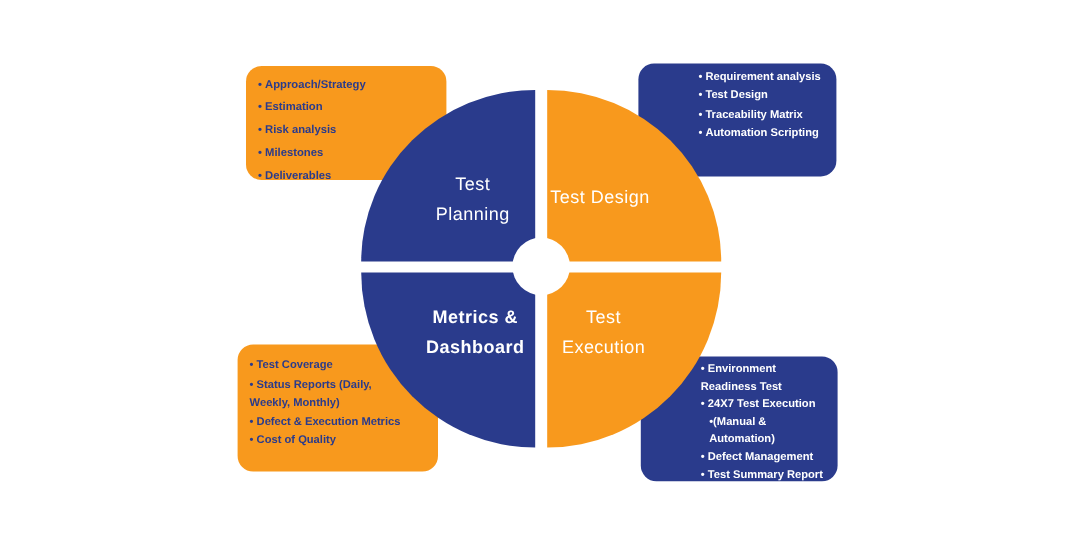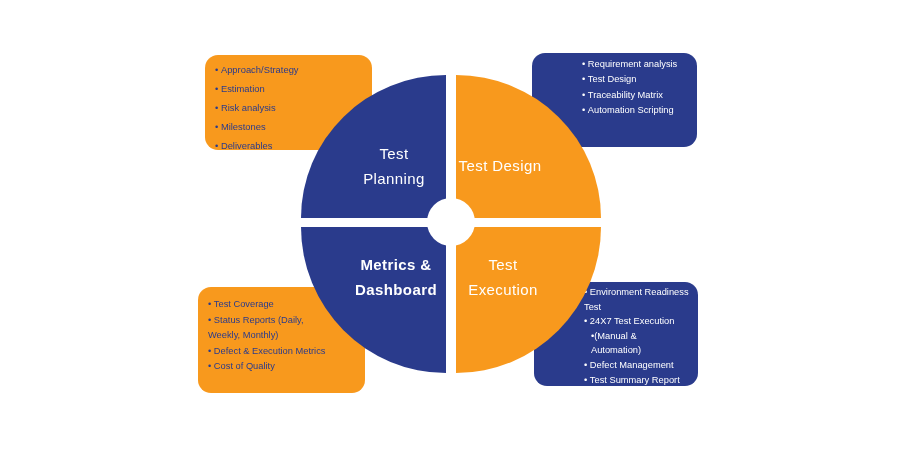--- a/index.html
+++ b/index.html
@@ -12,21 +12,21 @@
   body{
     width:900px;height:450px;background:var(--white);
     font-family:"Liberation Sans", sans-serif;
     overflow:hidden;
   }
   .stage{position:relative;width:900px;height:450px;background:var(--white);}
 
   
   .infobox{
     position:absolute;border-radius:13px;
-    font-weight:normal;z-index:1;
+    font-weight:bold;z-index:1;
   }
   .infobox .li{margin:0;}
   .infobox .li::before{content:"\2022\00a0 ";}
   .infobox .li.sub::before{content:"\2022";}
   .infobox .li.sub{margin-left:7px;margin-right:16px;}
 
   .box-planning{
     left:205px;top:55px;width:167px;height:95px;
     background:var(--orange);color:var(--blue);
     padding:5px 6px 0 10px;font-size:9.4px;line-height:19px;
@@ -35,21 +35,21 @@
     left:532px;top:53px;width:165px;height:94px;
     background:var(--blue);color:var(--white);
     padding:4px 8px 0 50px;font-size:9.3px;line-height:15.3px;
   }
   .box-metrics{
     left:198px;top:287px;width:167px;height:106px;
     background:var(--orange);color:var(--blue);
     padding:10px 29px 0 10px;font-size:9.3px;line-height:15.5px;
   }
   .box-execution{
-    left:534px;top:282px;width:164px;height:104px;
+    left:534px;top:297px;width:164px;height:104px;
     background:var(--blue);color:var(--white);
     padding:3px 5px 0 50px;font-size:9.3px;line-height:14.6px;
   }
 
   
   .quad{position:absolute;z-index:2;}
   .quad-tl{left:301px;top:75px;width:145px;height:143px;background:var(--blue);border-top-left-radius:100% 100%;}
   .quad-tr{left:456px;top:75px;width:145px;height:143px;background:var(--orange);border-top-right-radius:100% 100%;}
   .quad-bl{left:301px;top:227px;width:145px;height:146px;background:var(--blue);border-bottom-left-radius:100% 100%;}
   .quad-br{left:456px;top:227px;width:145px;height:146px;background:var(--orange);border-bottom-right-radius:100% 100%;}

